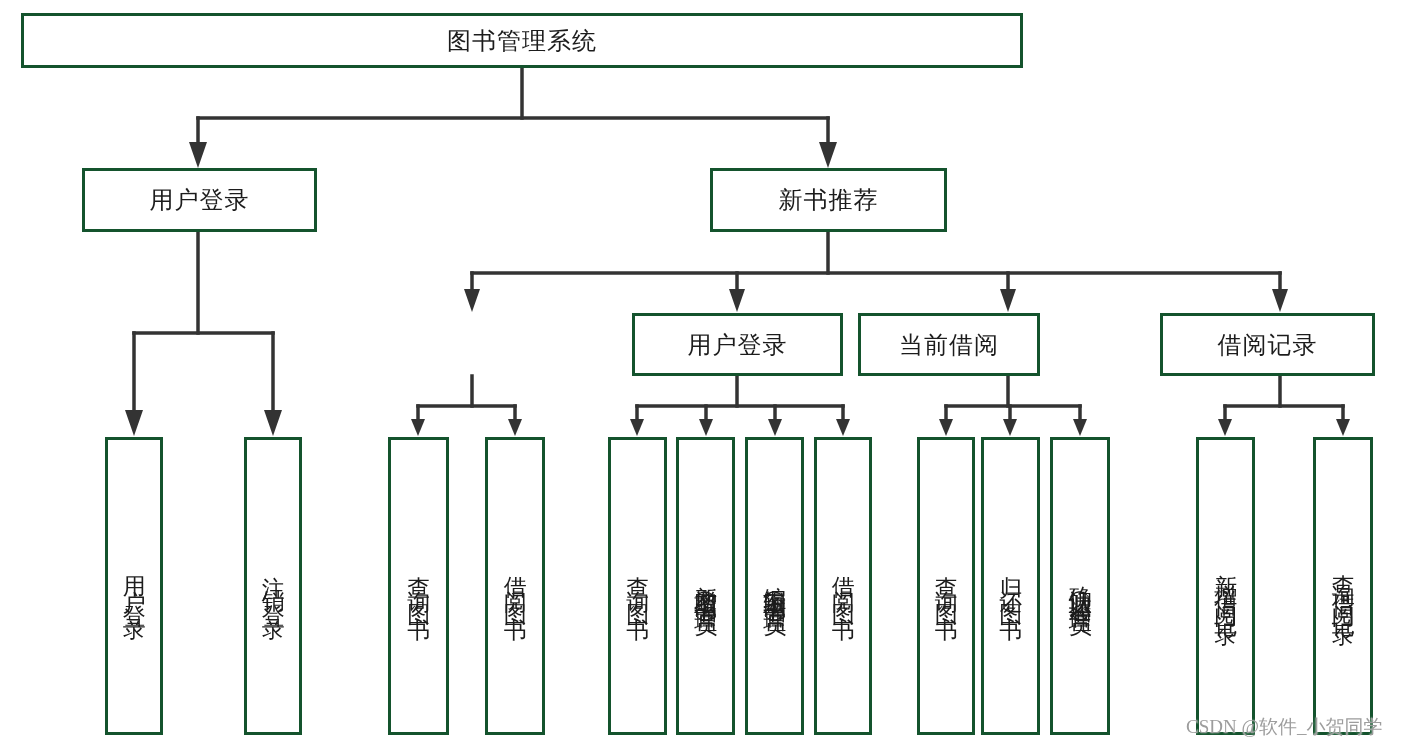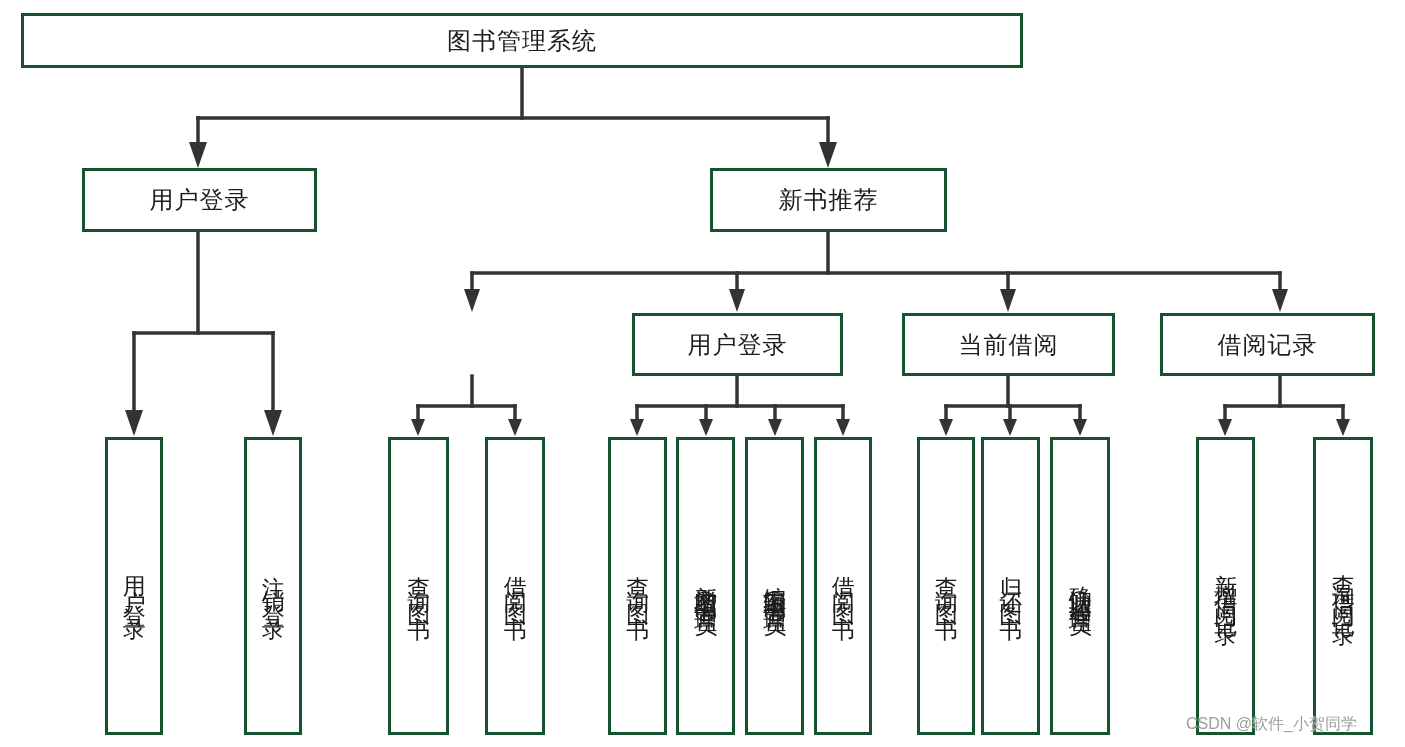--- a/index.html
+++ b/index.html
@@ -30,24 +30,25 @@
     line-height:1.1;
     white-space:nowrap;
   }
   .vbox span.sp4{letter-spacing:14px;}
   .vbox span.sp6{letter-spacing:10px;}
   .vbox span.sp9{letter-spacing:4px;}
   .watermark{
     position:absolute;
     left:1186px;top:714px;
     z-index:2;
-    font-size:16px;
+    font-size:19px;
     color:#9d9d9d;
     white-space:nowrap;
     text-shadow:0 0 2px #ffffff;
+    font-family:Liberation Serif, serif;
   }
 </style>
 </head>
 <body>
 
 <div class="canvas">
 
   <svg class="connectors" width="1405" height="747" viewBox="0 0 1405 747">
       <line x1="522" y1="68" x2="522" y2="118" stroke="#333333" stroke-width="3.5" stroke-linecap="square"></line>
       <line x1="198" y1="232" x2="198" y2="333" stroke="#333333" stroke-width="3.5" stroke-linecap="square"></line>
@@ -110,21 +111,21 @@
   <div class="node" style="left:82px;top:168px;width:235px;height:64px">
     <span class="hlabel">用户登录</span>
   </div>
   <div class="node" style="left:710px;top:168px;width:237px;height:64px">
     <span class="hlabel">新书推荐</span>
   </div>
 
   <div class="node" style="left:632px;top:313px;width:211px;height:63px">
     <span class="hlabel">用户登录</span>
   </div>
-  <div class="node" style="left:902px;top:313px;width:213px;height:63px">
+  <div class="node" style="left:858px;top:313px;width:182px;height:63px">
     <span class="hlabel">当前借阅</span>
   </div>
   <div class="node" style="left:1160px;top:313px;width:215px;height:63px">
     <span class="hlabel">借阅记录</span>
   </div>
 
   <div class="node vbox" style="left:105px;top:437px;width:58px;height:298px">
     <span class="sp4">用户登录</span>
   </div>
   <div class="node vbox" style="left:244px;top:437px;width:58px;height:298px">

